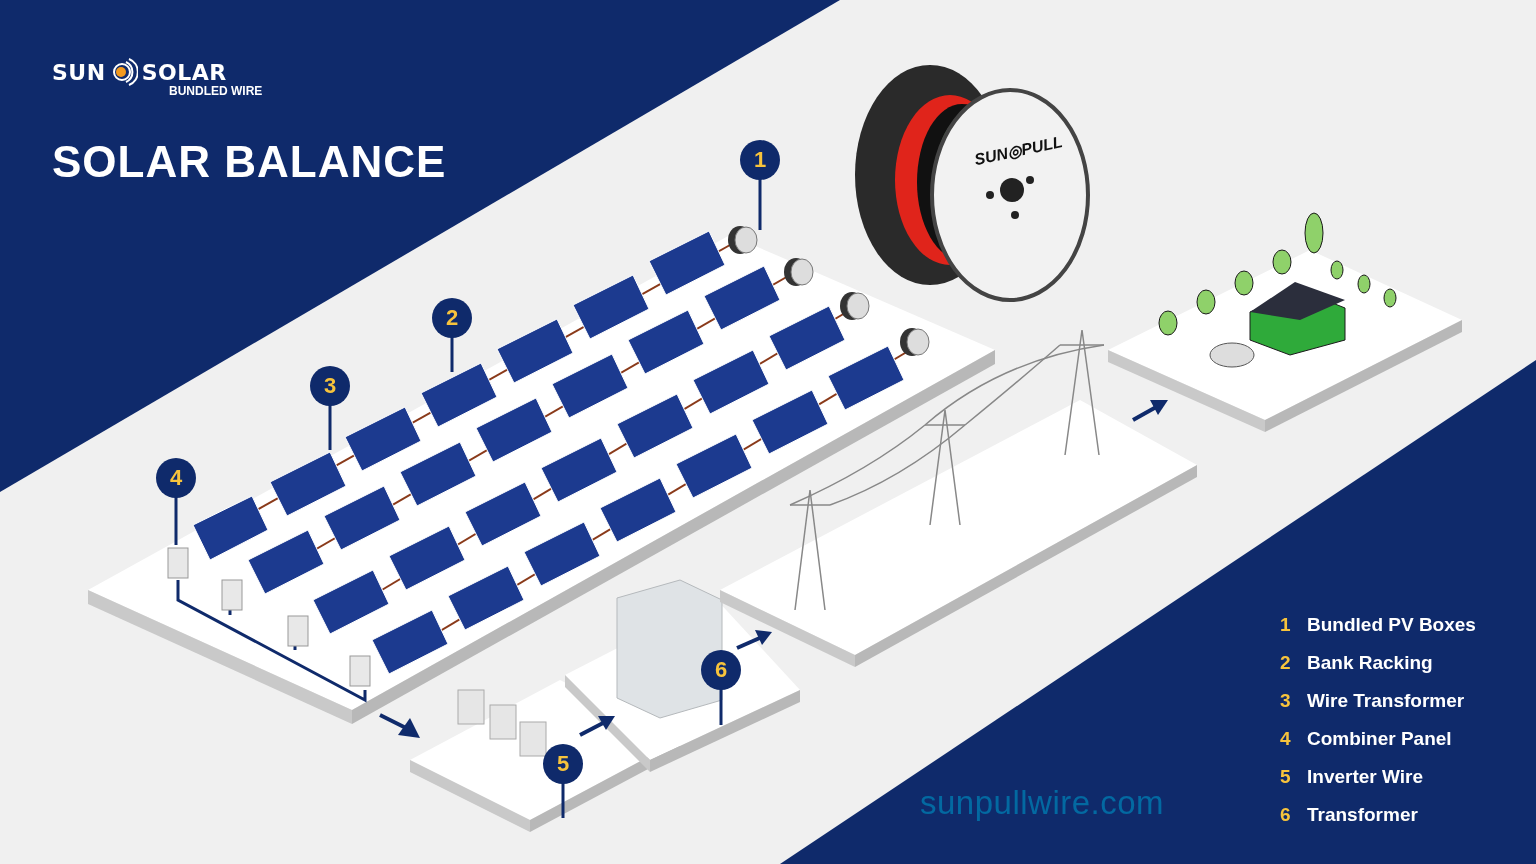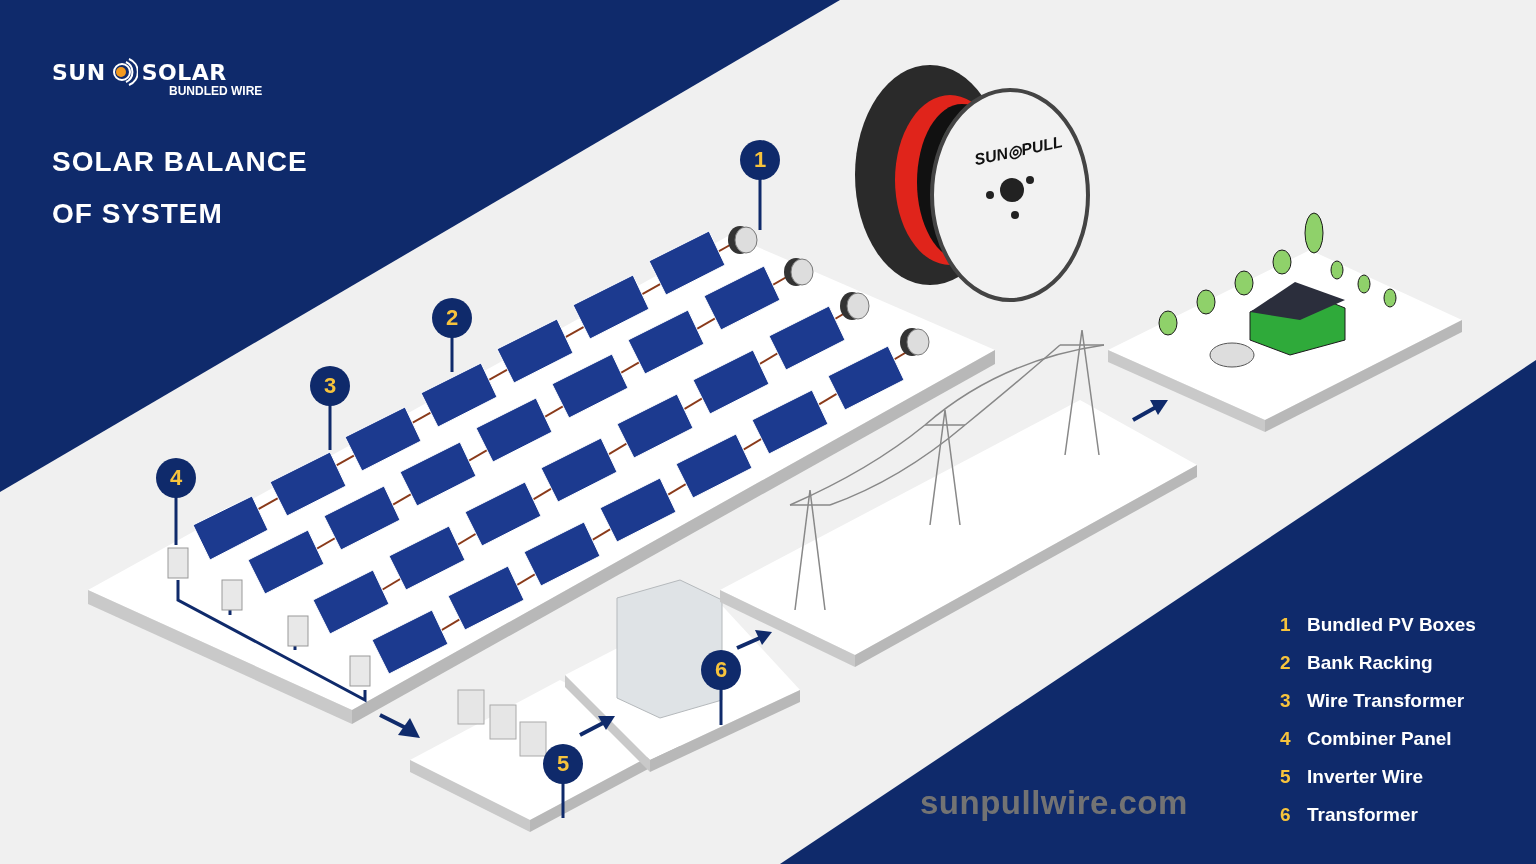--- a/index.html
+++ b/index.html
@@ -3,25 +3,25 @@
 <meta charset="utf-8">
 <style>
   html,body{margin:0;padding:0;}
   body{width:1536px;height:864px;overflow:hidden;background:#f0f0f0;font-family:"Liberation Sans",sans-serif;}
   .stage{position:relative;width:1536px;height:864px;overflow:hidden;background:#f0f0f0;}
   .bg-svg{position:absolute;left:0;top:0;}
   .logo{position:absolute;left:52px;top:58px;color:#fff;}
   .logo-main{font-family:"DejaVu Sans",sans-serif;font-weight:bold;font-size:22px;letter-spacing:0.5px;display:flex;align-items:center;gap:4px;}
   .logo-sub{font-family:"Liberation Sans",sans-serif;font-weight:bold;font-size:12px;position:absolute;left:98px;top:26px;white-space:nowrap;margin-left:19px;}
   .logo-mark{width:28px;height:28px;}
-  .title{position:absolute;left:52px;top:136px;color:#fff;font-family:"Liberation Sans",sans-serif;font-weight:bold;font-size:28px;line-height:52px;letter-spacing:1px;}
+  .title{position:absolute;left:52px;top:136px;color:#fff;font-family:"Liberation Sans",sans-serif;font-weight:bold;font-size:44px;line-height:52px;letter-spacing:1px;}
   .legend{position:absolute;left:1280px;top:606px;}
   .legend-item{display:flex;align-items:center;height:38px;font-family:"Liberation Sans",sans-serif;font-weight:bold;font-size:19px;color:#fff;}
   .legend-num{color:#f7c33c;width:27px;}
-  .url{position:absolute;left:920px;top:784px;color:#737373;font-family:"Liberation Sans",sans-serif;font-weight:bold;font-size:33px;letter-spacing:0.5px;text-align:center;}
+  .url{position:absolute;left:920px;top:784px;color:#0369a1;font-family:"Liberation Sans",sans-serif;font-weight:normal;font-size:33px;letter-spacing:0.5px;text-align:center;}
   .pin{position:absolute;width:40px;height:40px;border-radius:50%;background:#0f2a6b;color:#f7c33c;font-weight:bold;font-size:22px;display:flex;align-items:center;justify-content:center;font-family:"Liberation Sans",sans-serif;}
 </style>
 </head>
 <body>
 
 <div class="stage">
 
   <svg class="bg-svg" width="1536" height="864" viewBox="0 0 1536 864">
 
     <polygon points="0,0 840,0 0,492" fill="#0f2a6b"></polygon>
@@ -190,21 +190,20 @@
         <path d="M16,4 A11,11 0 0 1 16,24" fill="none" stroke="#fff" stroke-width="2"></path>
         <path d="M19,1 A14,14 0 0 1 19,27" fill="none" stroke="#fff" stroke-width="2"></path>
       </svg>
       <span>SOLAR</span>
     </div>
     <div class="logo-sub">BUNDLED WIRE</div>
   </div>
 
   <div class="title">
     <div>SOLAR BALANCE</div>
-    <div>OF SYSTEM</div>
   </div>
 
   <div class="pin" style="left:740px;top:140px;">1</div>
   <div class="pin" style="left:432px;top:298px;">2</div>
   <div class="pin" style="left:310px;top:366px;">3</div>
   <div class="pin" style="left:156px;top:458px;">4</div>
   <div class="pin" style="left:543px;top:744px;">5</div>
   <div class="pin" style="left:701px;top:650px;">6</div>
 
   <div class="legend">

